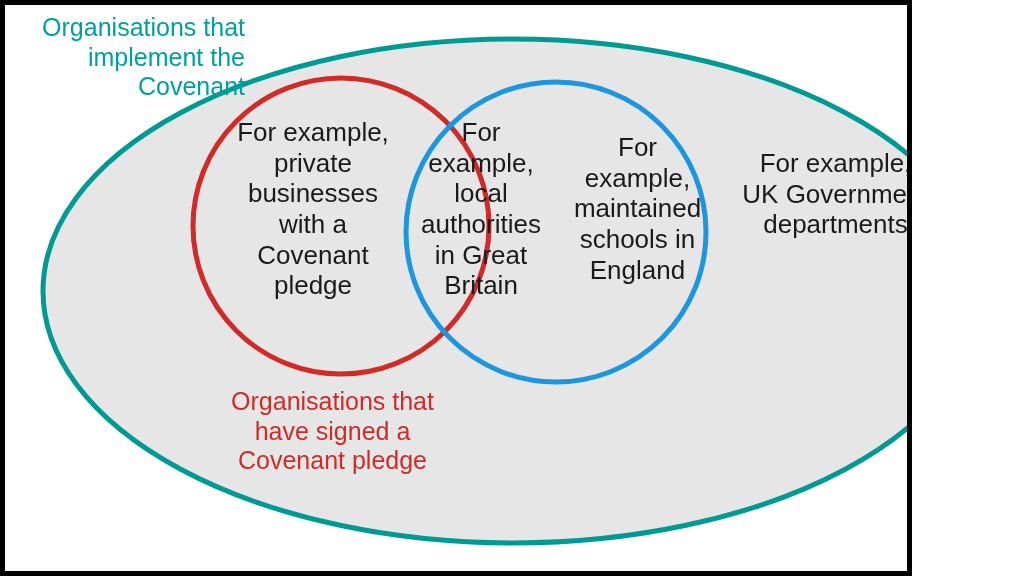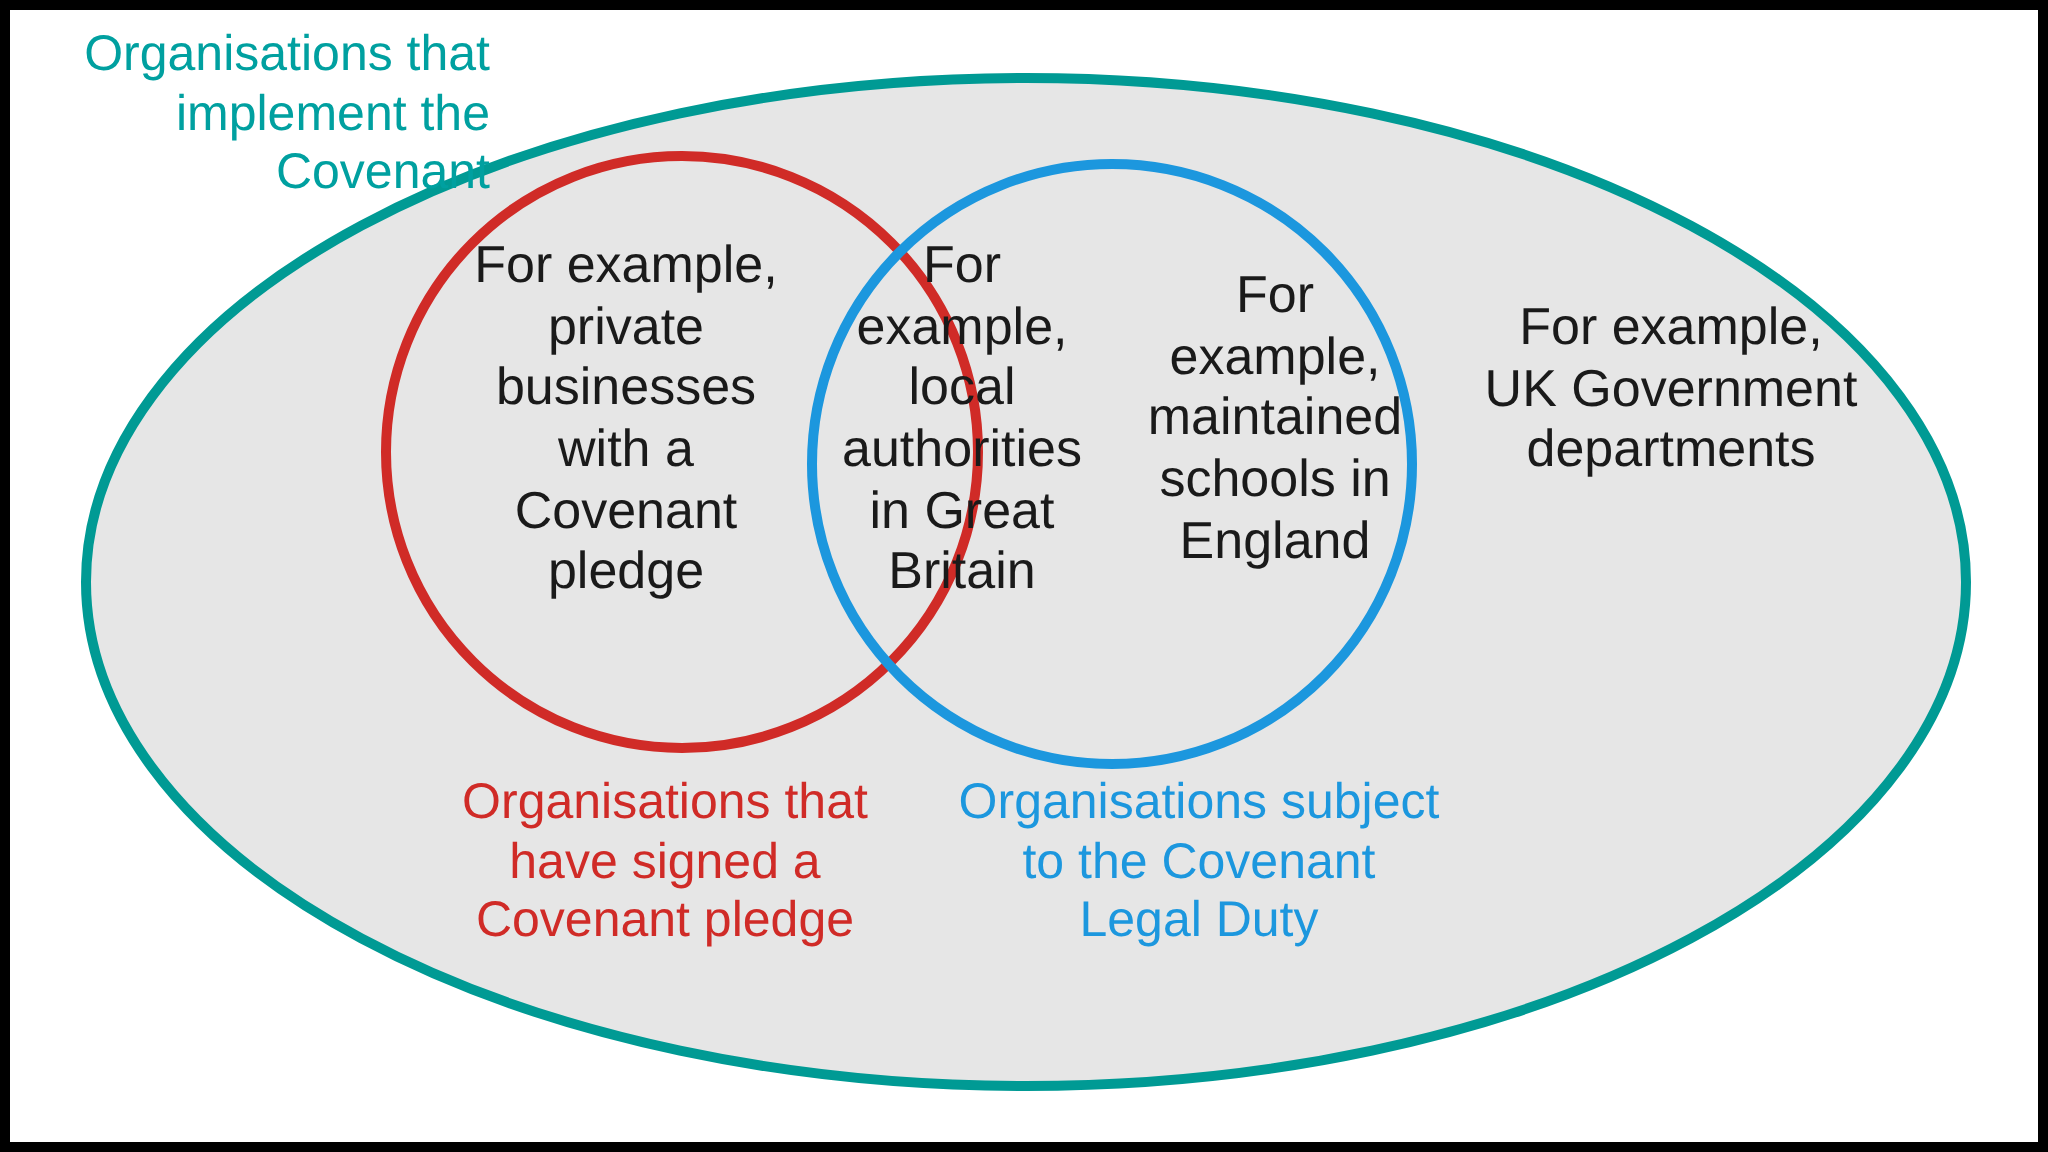--- a/index.html
+++ b/index.html
@@ -8,21 +8,21 @@
     background: #ffffff;
   }
   body {
     width: 1024px;
     height: 576px;
     font-family: "Liberation Sans", sans-serif;
     overflow: hidden;
   }
   #canvas {
     position: relative;
-    width: 1024px;
+    width: 912px;
     height: 576px;
     background: #ffffff;
     box-sizing: border-box;
     border: 5px solid #000000;
     overflow: hidden;
   }
   #vennsvg {
     position: absolute;
     left: 0;
     top: 0;
@@ -138,17 +138,14 @@
 England</div>
 
   <div class="txt" id="outer-only-text">For example,
 UK Government
 departments</div>
 
   <div class="txt" id="red-caption">Organisations that
 have signed a
 Covenant pledge</div>
 
-  <div class="txt" id="blue-caption">Organisations subject
-to the Covenant
-Legal Duty</div>
 
 </div>
 
 </body></html>

